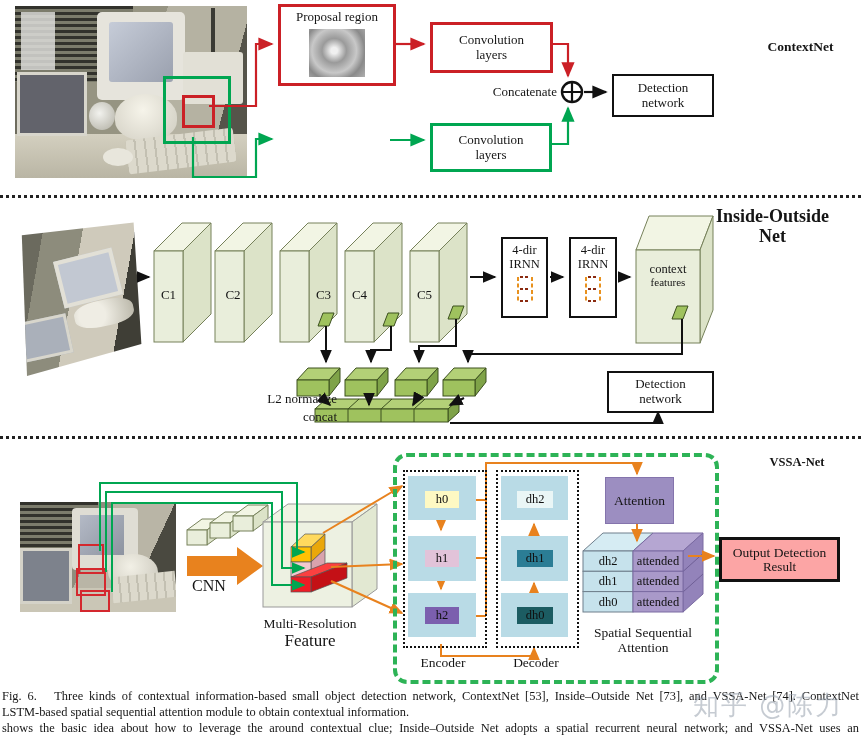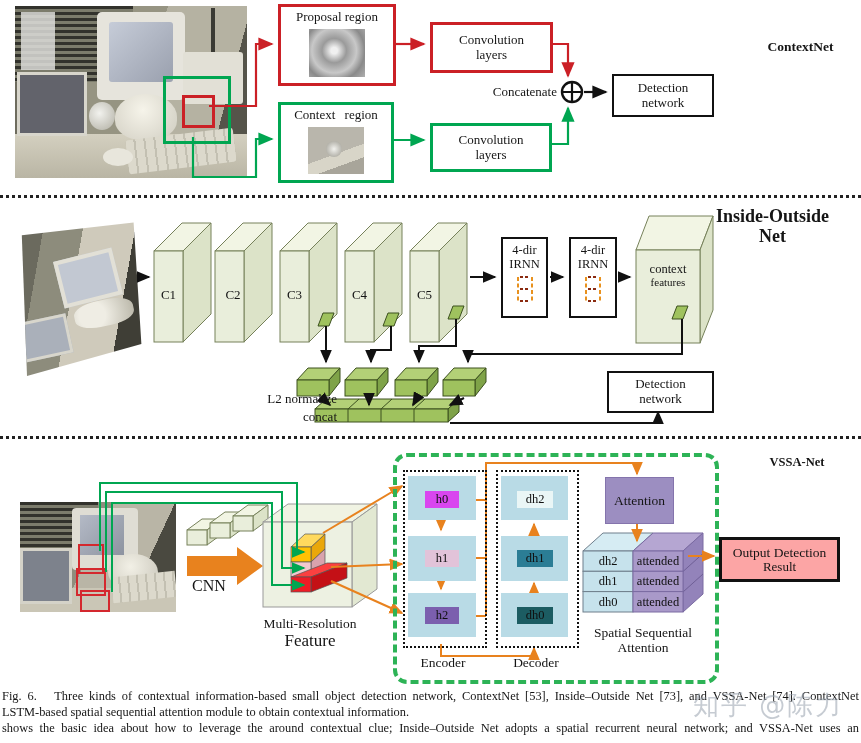--- a/index.html
+++ b/index.html
@@ -250,26 +250,20 @@
       <path d="M637,523 L637,541" marker-end="url(#ar-o)"></path>
       <path d="M688,556 L714,556" marker-end="url(#ar-o)"></path>
     </g>
   </svg>
 
   <div class="abs" style="left:278px;top:4px;width:112px;height:76px;border:3px solid #cb2026;background:#fff;">
     <div class="lbl" style="text-align:center;margin-top:3px;">Proposal region</div>
     <div class="abs" style="left:28px;top:22px;width:56px;height:48px;background:radial-gradient(circle at 45% 45%,#f0f0f0 8%,#9a9a9a 30%,#c8c8c8 55%,#8a8a8a 75%,#b0b0b0 100%);"></div>
   </div>
 
-  <div class="abs" style="left:278px;top:102px;width:110px;height:75px;border:3px solid #00a651;background:#fff;">
-    <div class="lbl" style="text-align:center;margin-top:3px;word-spacing:6px;">Context region</div>
-    <div class="abs" style="left:27px;top:22px;width:56px;height:47px;background:linear-gradient(160deg,#b9b6ac 0 55%,#d8d5c8 55% 75%,#a8a59a 75%);">
-      <div class="abs" style="left:18px;top:14px;width:16px;height:16px;border-radius:50%;background:radial-gradient(circle,#f2f2ee,#9a988e);"></div>
-    </div>
-  </div>
 
   <div class="abs ctr" style="left:430px;top:22px;width:117px;height:45px;border:3px solid #cb2026;background:#fff;">
     <div class="lbl">Convolution</div>
     <div class="lbl">layers</div>
   </div>
 
   <div class="abs ctr" style="left:430px;top:123px;width:116px;height:43px;border:3px solid #00a651;background:#fff;">
     <div class="lbl">Convolution</div>
     <div class="lbl">layers</div>
   </div>
@@ -282,21 +276,21 @@
   </div>
 
   <div class="abs lbl bold" style="left:748px;top:39px;width:105px;text-align:center;font-size:13.5px;">ContextNet</div>
 
   <div class="abs divider" style="left:0;top:195px;"></div>
 
   <div class="abs lbl bold" style="left:710px;top:206px;width:125px;text-align:center;font-size:18px;">Inside-Outside Net</div>
 
   <div class="abs lbl" style="left:154px;top:288px;width:29px;text-align:center;">C1</div>
   <div class="abs lbl" style="left:215px;top:288px;width:36px;text-align:center;">C2</div>
-  <div class="abs lbl" style="left:280px;top:288px;width:29px;text-align:center;">C3</div>
+  <div class="abs lbl" style="left:280px;top:288px;width:29px;text-align:center;padding-left:29px;">C3</div>
   <div class="abs lbl" style="left:345px;top:288px;width:29px;text-align:center;">C4</div>
   <div class="abs lbl" style="left:410px;top:288px;width:29px;text-align:center;">C5</div>
 
   <div class="abs ctr" style="left:501px;top:237px;width:47px;height:81px;border:2.8px solid #111;background:#fff;justify-content:flex-start;padding-top:4px;box-sizing:border-box;">
     <div class="lbl" style="font-size:12.5px;">4-dir</div>
     <div class="lbl" style="font-size:12.5px;">IRNN</div>
     <svg width="22" height="30" style="margin-top:3px;">
       <path d="M4,3 L4,27 M18,3 L18,27" stroke="#e8911e" stroke-width="2" stroke-dasharray="4 2.5" fill="none"></path>
       <path d="M6,3 L16,3 M6,15 L16,15 M6,27 L16,27" stroke="#8a2a10" stroke-width="2" stroke-dasharray="3 2" fill="none"></path>
     </svg>
@@ -334,21 +328,21 @@
     <div class="lbl" style="font-size:13.5px;">Multi-Resolution</div>
     <div class="lbl" style="font-size:17px;">Feature</div>
   </div>
 
   <div class="abs" style="left:393px;top:453px;width:318px;height:223px;border:4px dashed #2db356;border-radius:14px;"></div>
 
   <div class="abs" style="left:403px;top:470px;width:80px;height:174px;border:2.3px dotted #111;"></div>
   <div class="abs" style="left:408px;top:476px;width:68px;height:44px;background:#b9dbe6;"></div>
   <div class="abs" style="left:408px;top:536px;width:68px;height:45px;background:#b9dbe6;"></div>
   <div class="abs" style="left:408px;top:593px;width:68px;height:44px;background:#b9dbe6;"></div>
-  <div class="abs chip-lbl" style="left:425px;top:491px;width:34px;height:17px;background:#d946ef;">h0</div>
+  <div class="abs chip-lbl" style="left:425px;top:491px;width:34px;height:17px;background:#fef9c3;">h0</div>
   <div class="abs chip-lbl" style="left:425px;top:550px;width:34px;height:17px;background:#e2c3d9;">h1</div>
   <div class="abs chip-lbl" style="left:425px;top:607px;width:34px;height:17px;background:#7b5fae;">h2</div>
 
   <div class="abs" style="left:496px;top:470px;width:79px;height:174px;border:2.3px dotted #111;"></div>
   <div class="abs" style="left:501px;top:476px;width:67px;height:44px;background:#b9dbe6;"></div>
   <div class="abs" style="left:501px;top:536px;width:67px;height:45px;background:#b9dbe6;"></div>
   <div class="abs" style="left:501px;top:593px;width:67px;height:44px;background:#b9dbe6;"></div>
   <div class="abs chip-lbl" style="left:517px;top:491px;width:36px;height:17px;background:#eaf6f6;">dh2</div>
   <div class="abs chip-lbl" style="left:517px;top:550px;width:36px;height:17px;background:#2b7d95;">dh1</div>
   <div class="abs chip-lbl" style="left:517px;top:607px;width:36px;height:17px;background:#1c5c62;">dh0</div>

